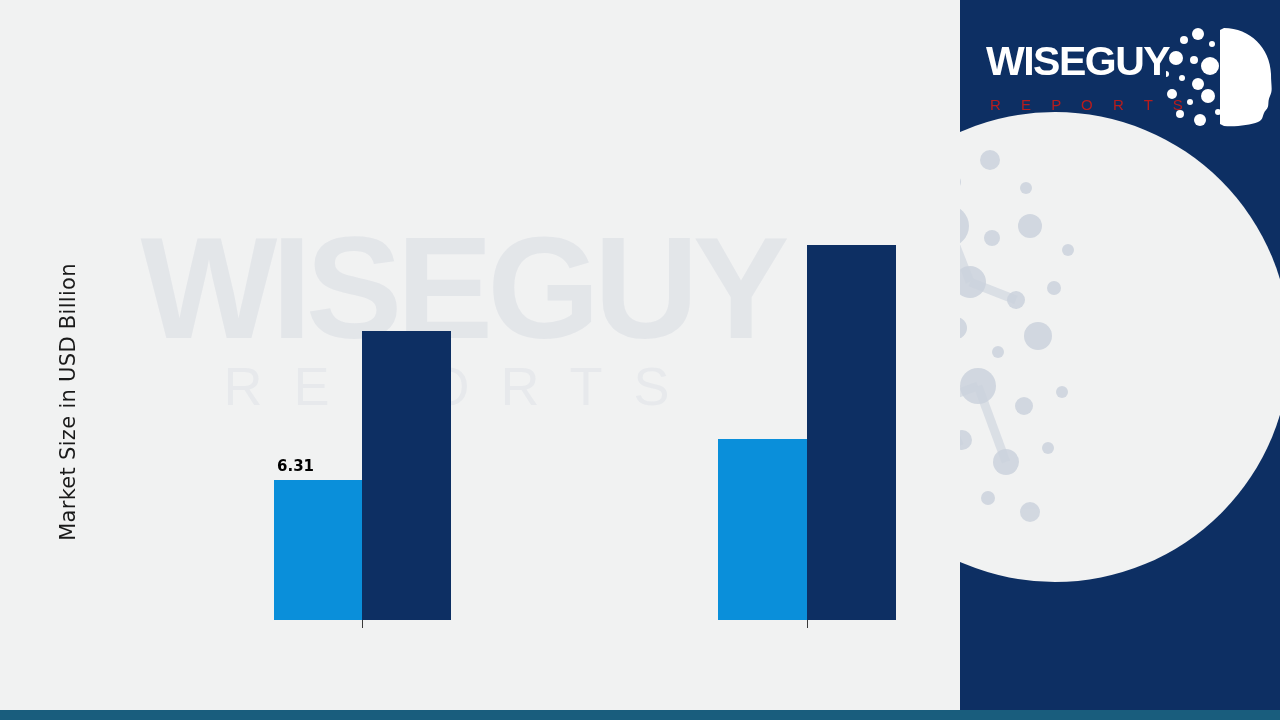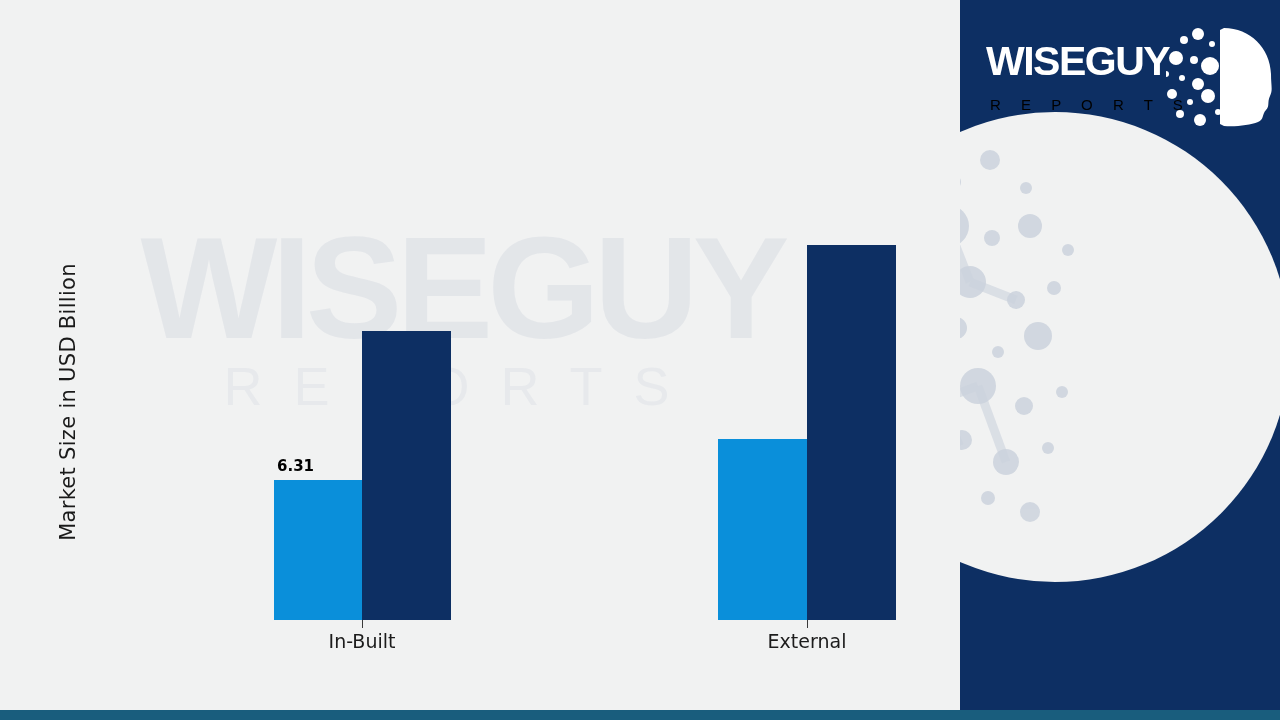--- a/index.html
+++ b/index.html
@@ -31,21 +31,21 @@
   .logo{position:absolute;left:980px;top:30px;width:290px;height:95px;}
   .logo-word{
     position:absolute;left:6px;top:8px;
     font-family:"Liberation Sans",sans-serif;
     font-size:41px;font-weight:700;letter-spacing:-1.5px;color:#ffffff;
     white-space:nowrap;
   }
   .logo-sub{
     position:absolute;left:10px;top:66px;
     font-family:"Liberation Sans",sans-serif;
-    font-size:15px;font-weight:400;letter-spacing:8px;color:#000000;
+    font-size:15px;font-weight:400;letter-spacing:8px;color:#b91c1c;
     white-space:nowrap;
   }
   .logo-face{position:absolute;left:186px;top:-4px;width:108px;height:104px;}
 
   
   .title{
     position:absolute;left:120px;top:40px;width:760px;
     font-family:"DejaVu Sans","Liberation Sans",sans-serif;
     font-size:33px;font-weight:400;line-height:43px;color:#1a4d9c;
     letter-spacing:.2px;
@@ -116,23 +116,21 @@
   <div class="y-axis-title">Market Size in USD Billion</div>
 
 
   <div class="plot" id="plot">
       <div class="bar" style="left: 274px; width: 88px; height: 140px; background: rgb(10, 143, 218);"></div>
       <div class="bar-label" style="left: 277px; bottom: 235px;">6.31</div>
       <div class="bar" style="left: 362px; width: 89px; height: 289px; background: rgb(13, 47, 99);"></div>
       <div class="bar" style="left: 718px; width: 89px; height: 181px; background: rgb(10, 143, 218);"></div>
       <div class="bar" style="left: 807px; width: 89px; height: 375px; background: rgb(13, 47, 99);"></div>
       <div class="tick" style="left: 362px;"></div>
-      <div class="cat-label" style="left: 262px; width: 200px;">In-Built</div>
       <div class="tick" style="left: 807px;"></div>
-      <div class="cat-label" style="left: 707px; width: 200px;">External</div>
     </div>
 
   <div class="right-panel">
     <div class="head-silhouette">
       <svg viewBox="0 0 230 420" width="230" height="420" xmlns="http://www.w3.org/2000/svg">
         <path d="M10 0 C120 0 190 80 196 180 C200 232 206 250 218 268 C226 280 220 290 206 292
                  C196 293 192 298 193 310 C194 322 190 330 178 332 C170 333 167 338 168 348
                  C169 362 160 372 142 374 C120 377 70 376 30 372 L10 368 Z" fill="#2f5287"></path>
       </svg>
     </div>

